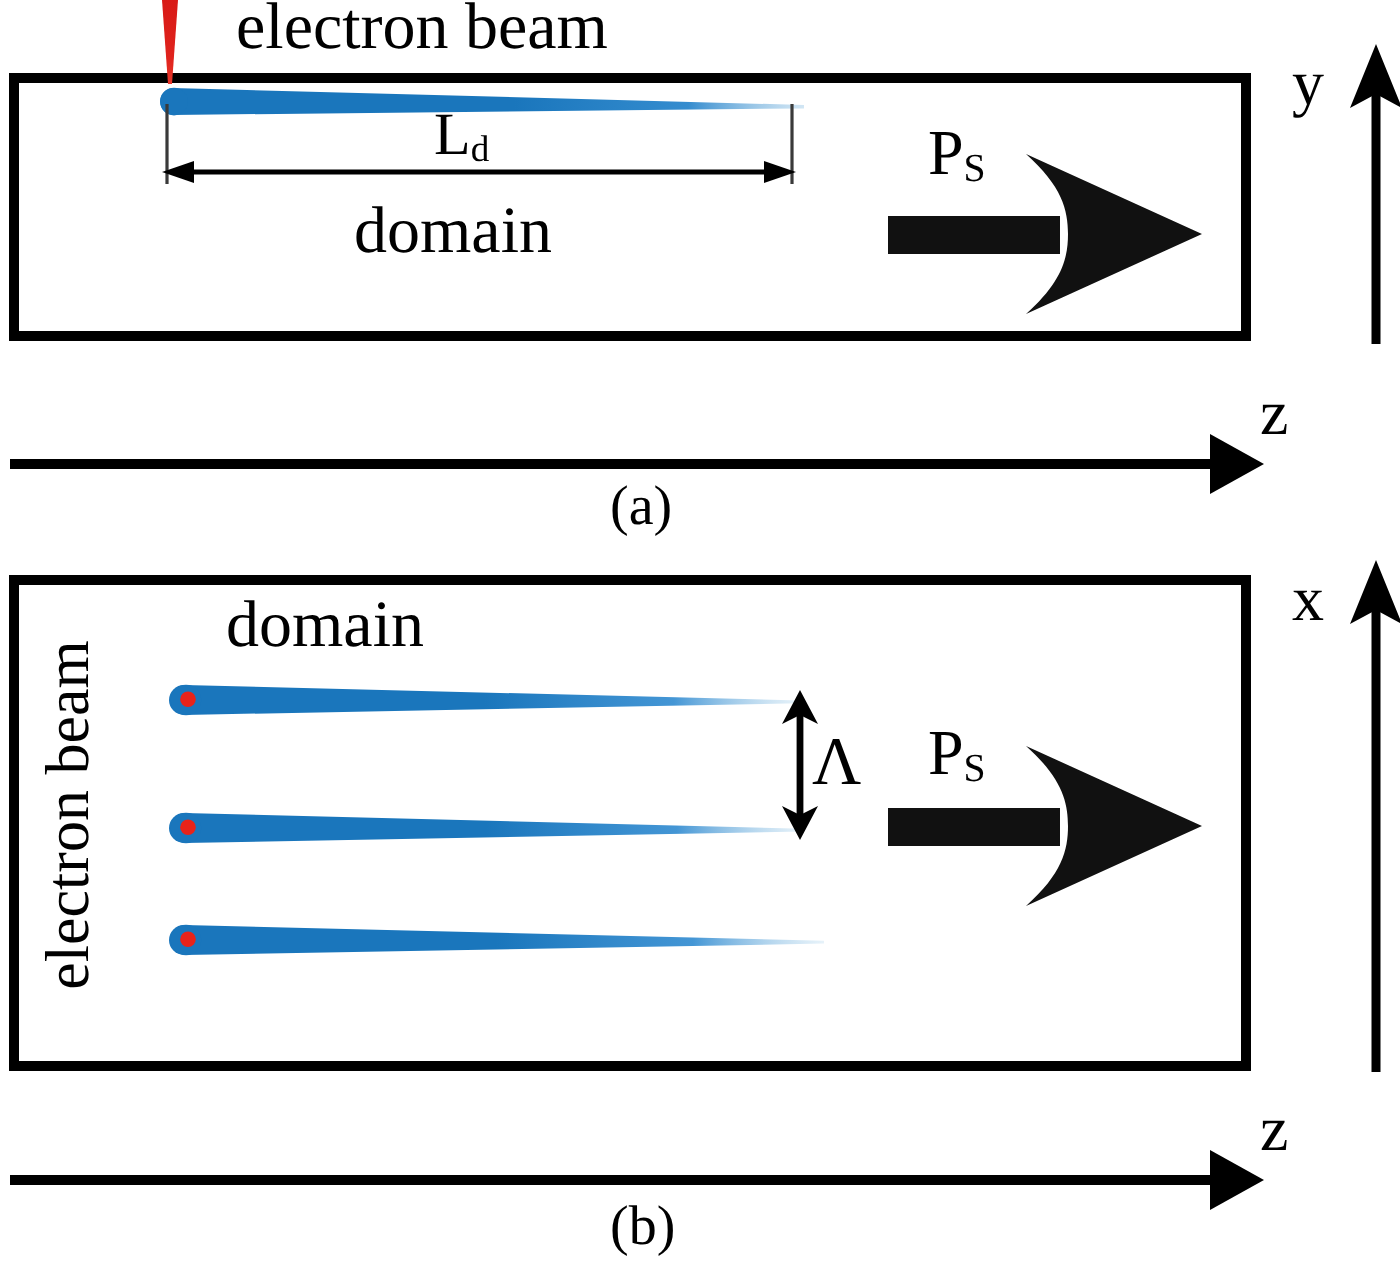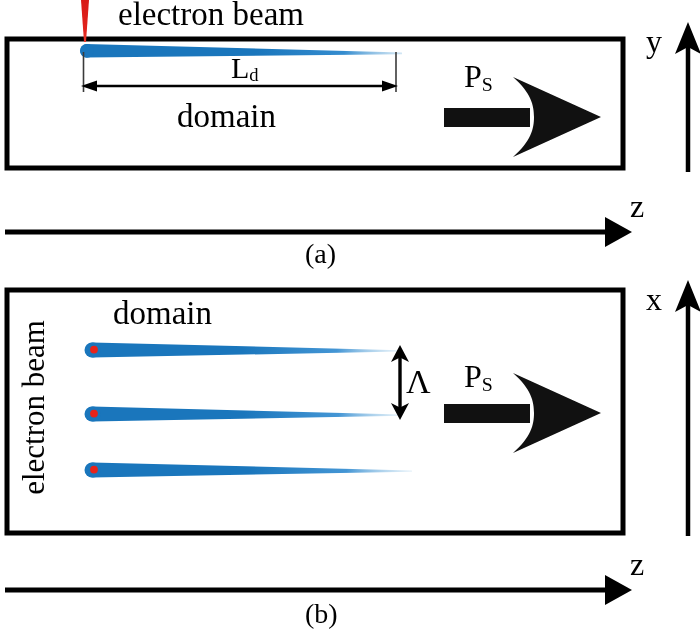--- a/index.html
+++ b/index.html
@@ -27,21 +27,21 @@
     white-space: nowrap;
     line-height: 1;
     font-family: "Liberation Serif", "DejaVu Serif", serif;
   }
   .lbl-electron-beam-a {
     left: 118px;
     top: -2px;
     font-size: 33px;
   }
   .lbl-ld {
-    left: 231px;
+    left: 217px;
     top: 53px;
     font-size: 30px;
   }
   .lbl-ld sub {
     font-size: 0.62em;
     vertical-align: -0.18em;
   }
   .lbl-domain-a {
     left: 177px;
     top: 100px;

